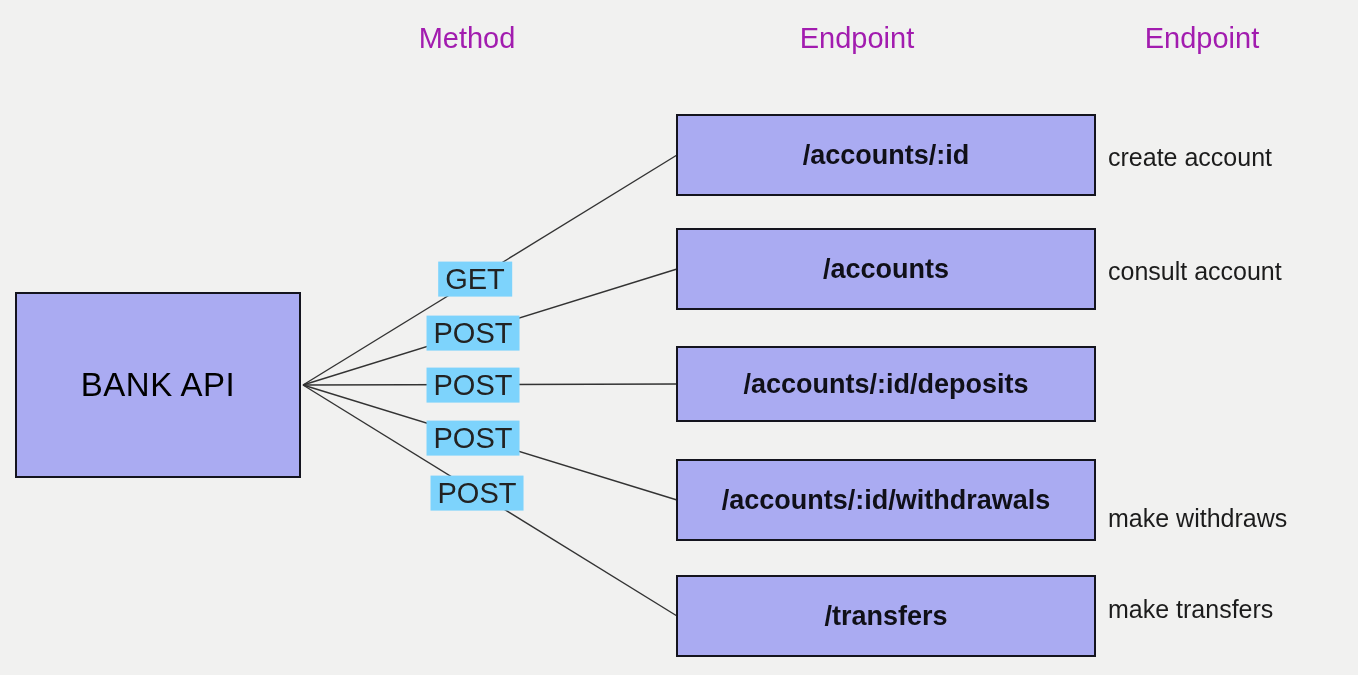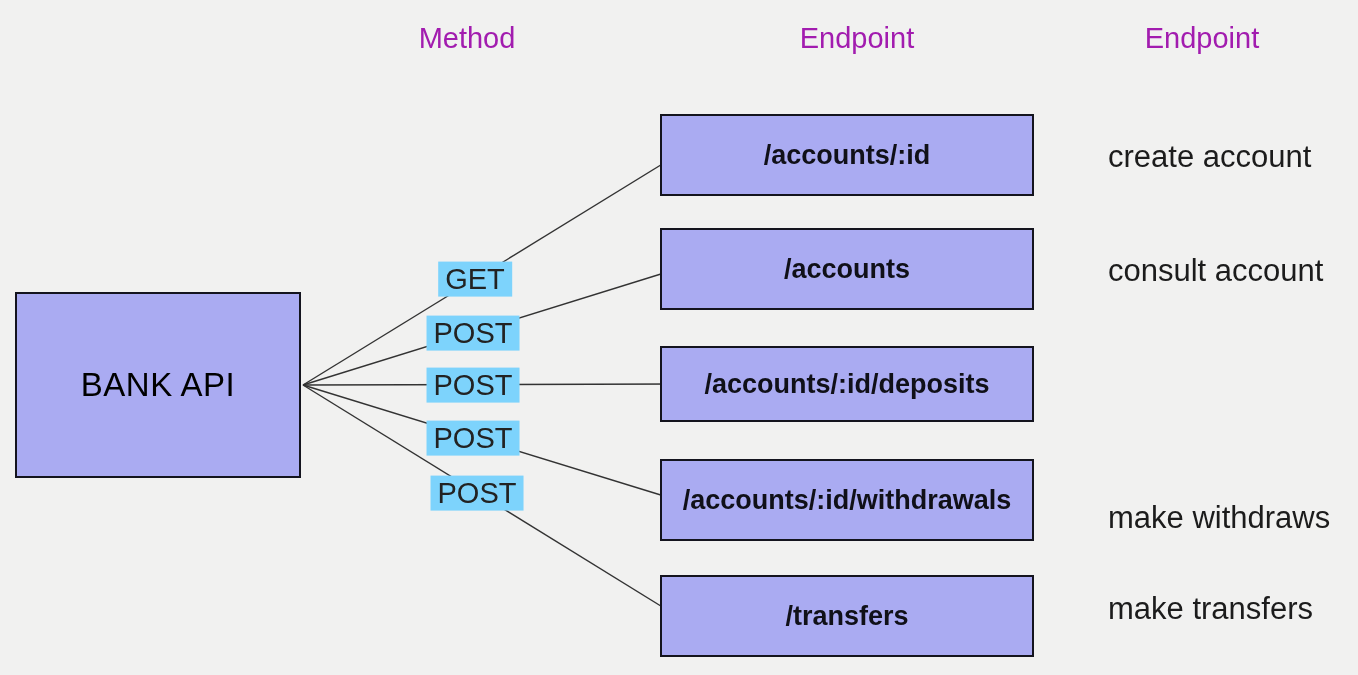--- a/index.html
+++ b/index.html
@@ -48,43 +48,43 @@
     top: 292px;
     width: 286px;
     height: 186px;
   }
   .source-node .node-label {
     font-size: 33px;
     color: #000000;
     letter-spacing: 0.5px;
   }
   .endpoint-node {
-    left: 660px;
-    width: 374px;
+    left: 676px;
+    width: 420px;
   }
   .endpoint-node .node-label {
     font-size: 27px;
     font-weight: bold;
     color: #101018;
   }
   .method-label {
     position: absolute;
     transform: translate(-50%, -50%);
     font-size: 29px;
     color: #222222;
     background: #7dd3fc;
     padding: 0 7px;
     white-space: nowrap;
     line-height: 1.2;
   }
   .purpose-label {
     position: absolute;
     left: 1108px;
     transform: translateY(-50%);
-    font-size: 31px;
+    font-size: 25px;
     color: #1c1c1c;
     white-space: nowrap;
   }
 </style>
 </head>
 <body>
 
 <div class="canvas">
 
   <svg class="wires" viewBox="0 0 1358 675">

